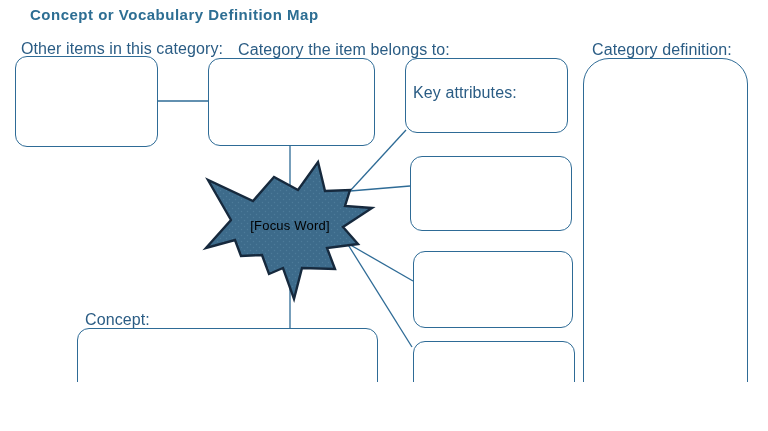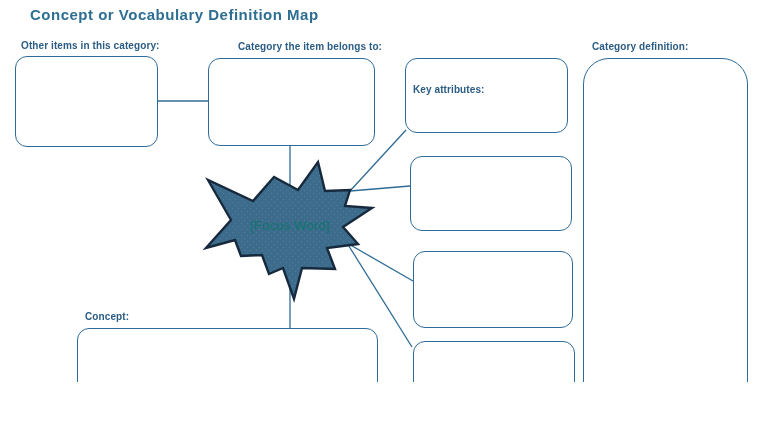--- a/index.html
+++ b/index.html
@@ -10,28 +10,28 @@
   .title{
     position:absolute;left:30px;top:6px;font-size:15px;font-weight:bold;
     color:#2d6e93;letter-spacing:0.5px;
   }
   .box{
     position:absolute;border:1.6px solid #2e6b96;border-radius:12px;
     background:transparent;box-sizing:border-box;
   }
   .box.bigradius{border-radius:26px;}
   .boxlabel{
-    position:absolute;font-size:10px;font-weight:bold;color:#2a5c84;
+    position:absolute;font-size:16px;font-weight:normal;color:#2a5c84;
     letter-spacing:0.1px;white-space:nowrap;
   }
   .lines-svg{position:absolute;left:0;top:0;z-index:1;}
   .star-wrap{position:absolute;left:0;top:0;z-index:2;}
   .focus-word{
     position:absolute;left:205px;top:218px;width:170px;text-align:center;
-    z-index:3;color:#0f766e;font-size:13px;letter-spacing:0.2px;
+    z-index:3;color:#000000;font-size:13px;letter-spacing:0.2px;
   }
 </style>
 </head>
 <body>
 
 <div class="canvas">
 
   <svg class="lines-svg" width="768" height="431" viewBox="0 0 768 431">
     <g stroke="#2e6b96" stroke-width="1.3" fill="none">
 

